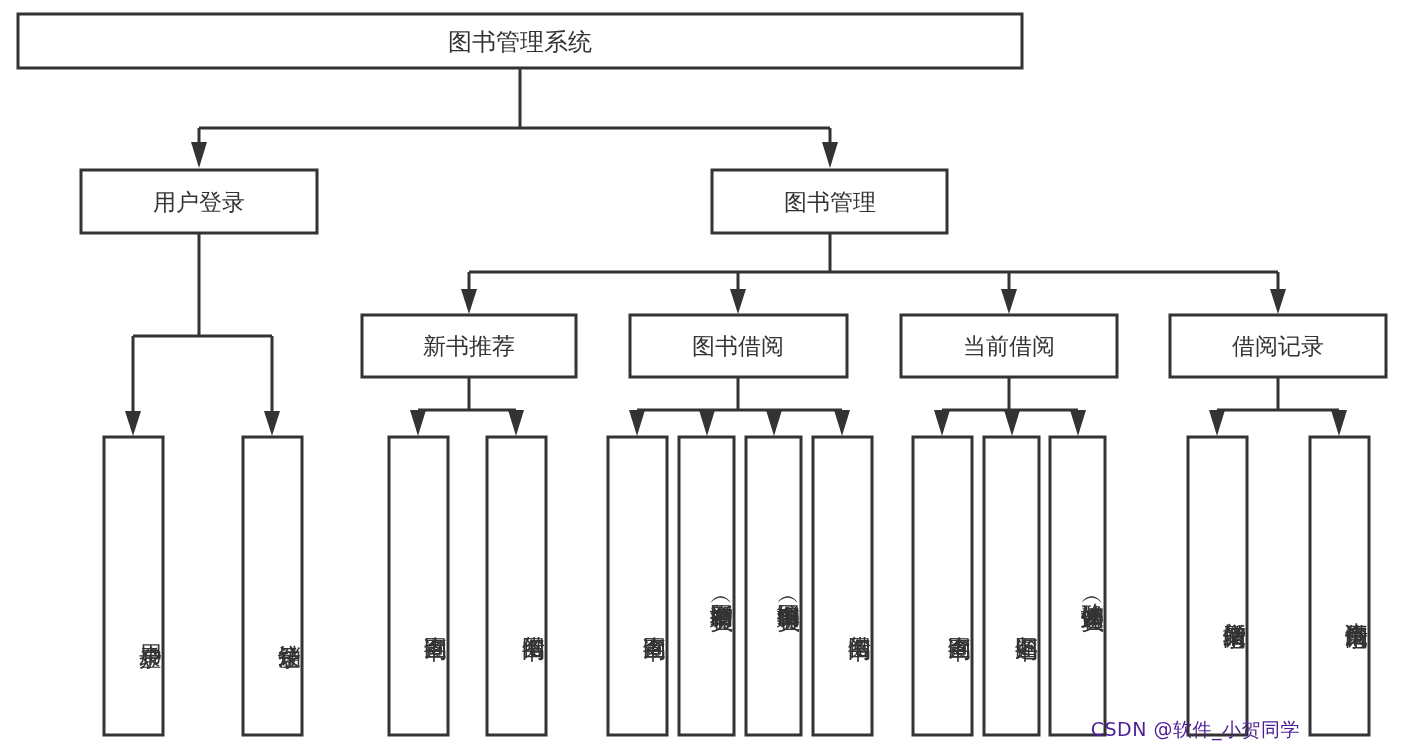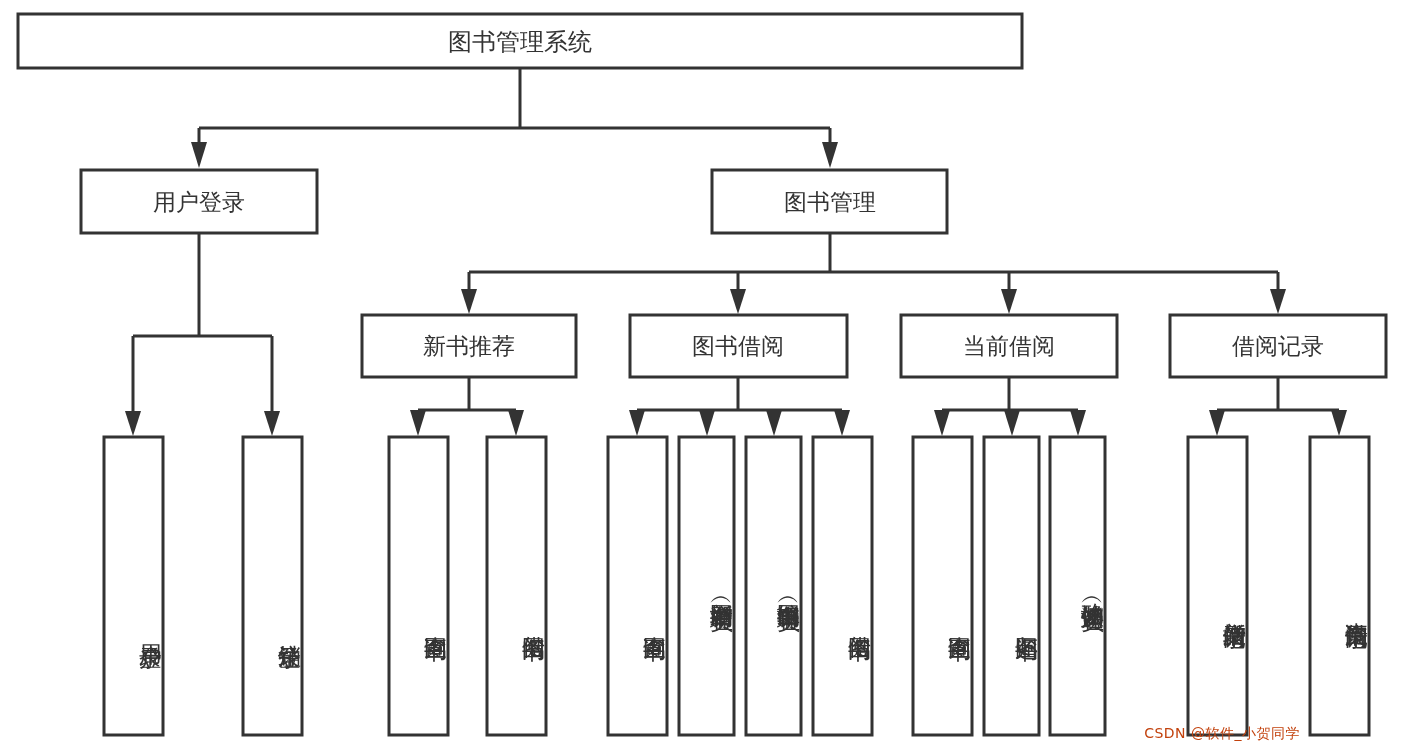--- a/index.html
+++ b/index.html
@@ -77,22 +77,22 @@
     display: flex;
     align-items: flex-start;
     justify-content: center;
     pointer-events: none;
   }
   .watermark {
     position: absolute;
     right: 8px;
     bottom: 4px;
     font-family: "DejaVu Sans", "Liberation Sans", sans-serif;
-    font-size: 14px;
-    color: #c2410c;
+    font-size: 19px;
+    color: #4c1d95;
     white-space: nowrap;
     letter-spacing: 0.5px;
     margin-left: 8px;
   }
 </style>
 </head>
 <body>
 
 <div id="diagram-root">
 

